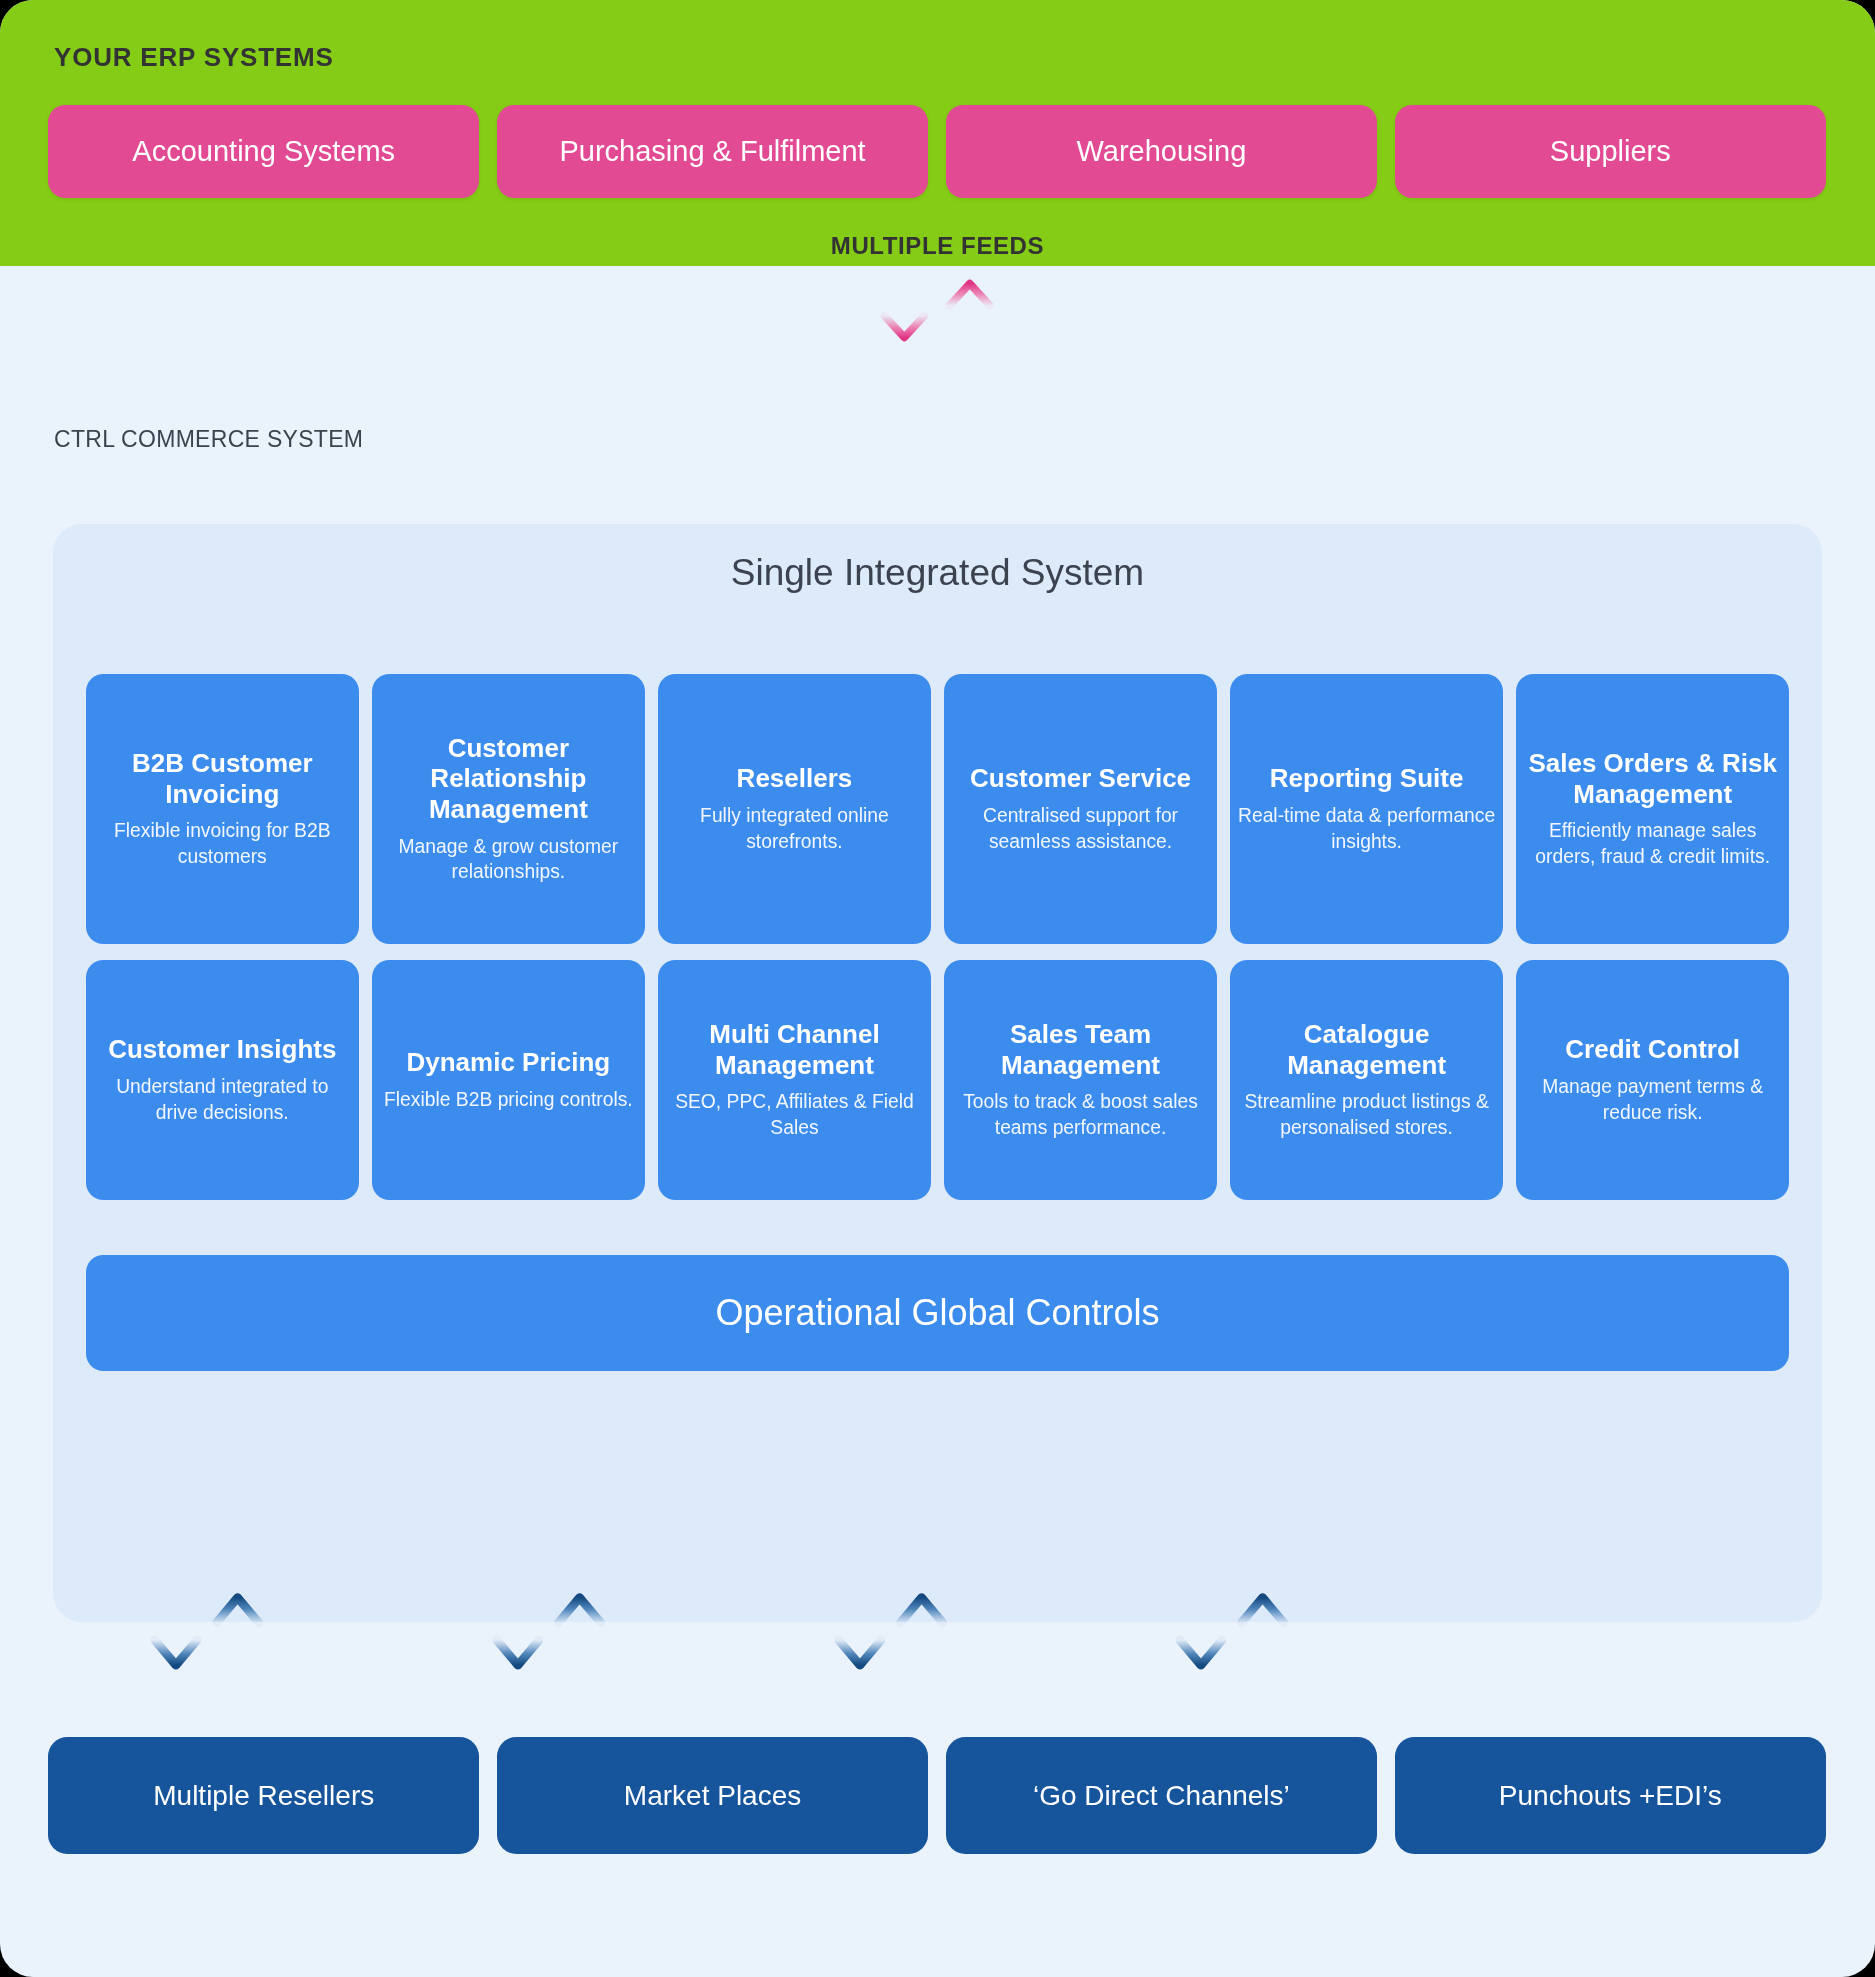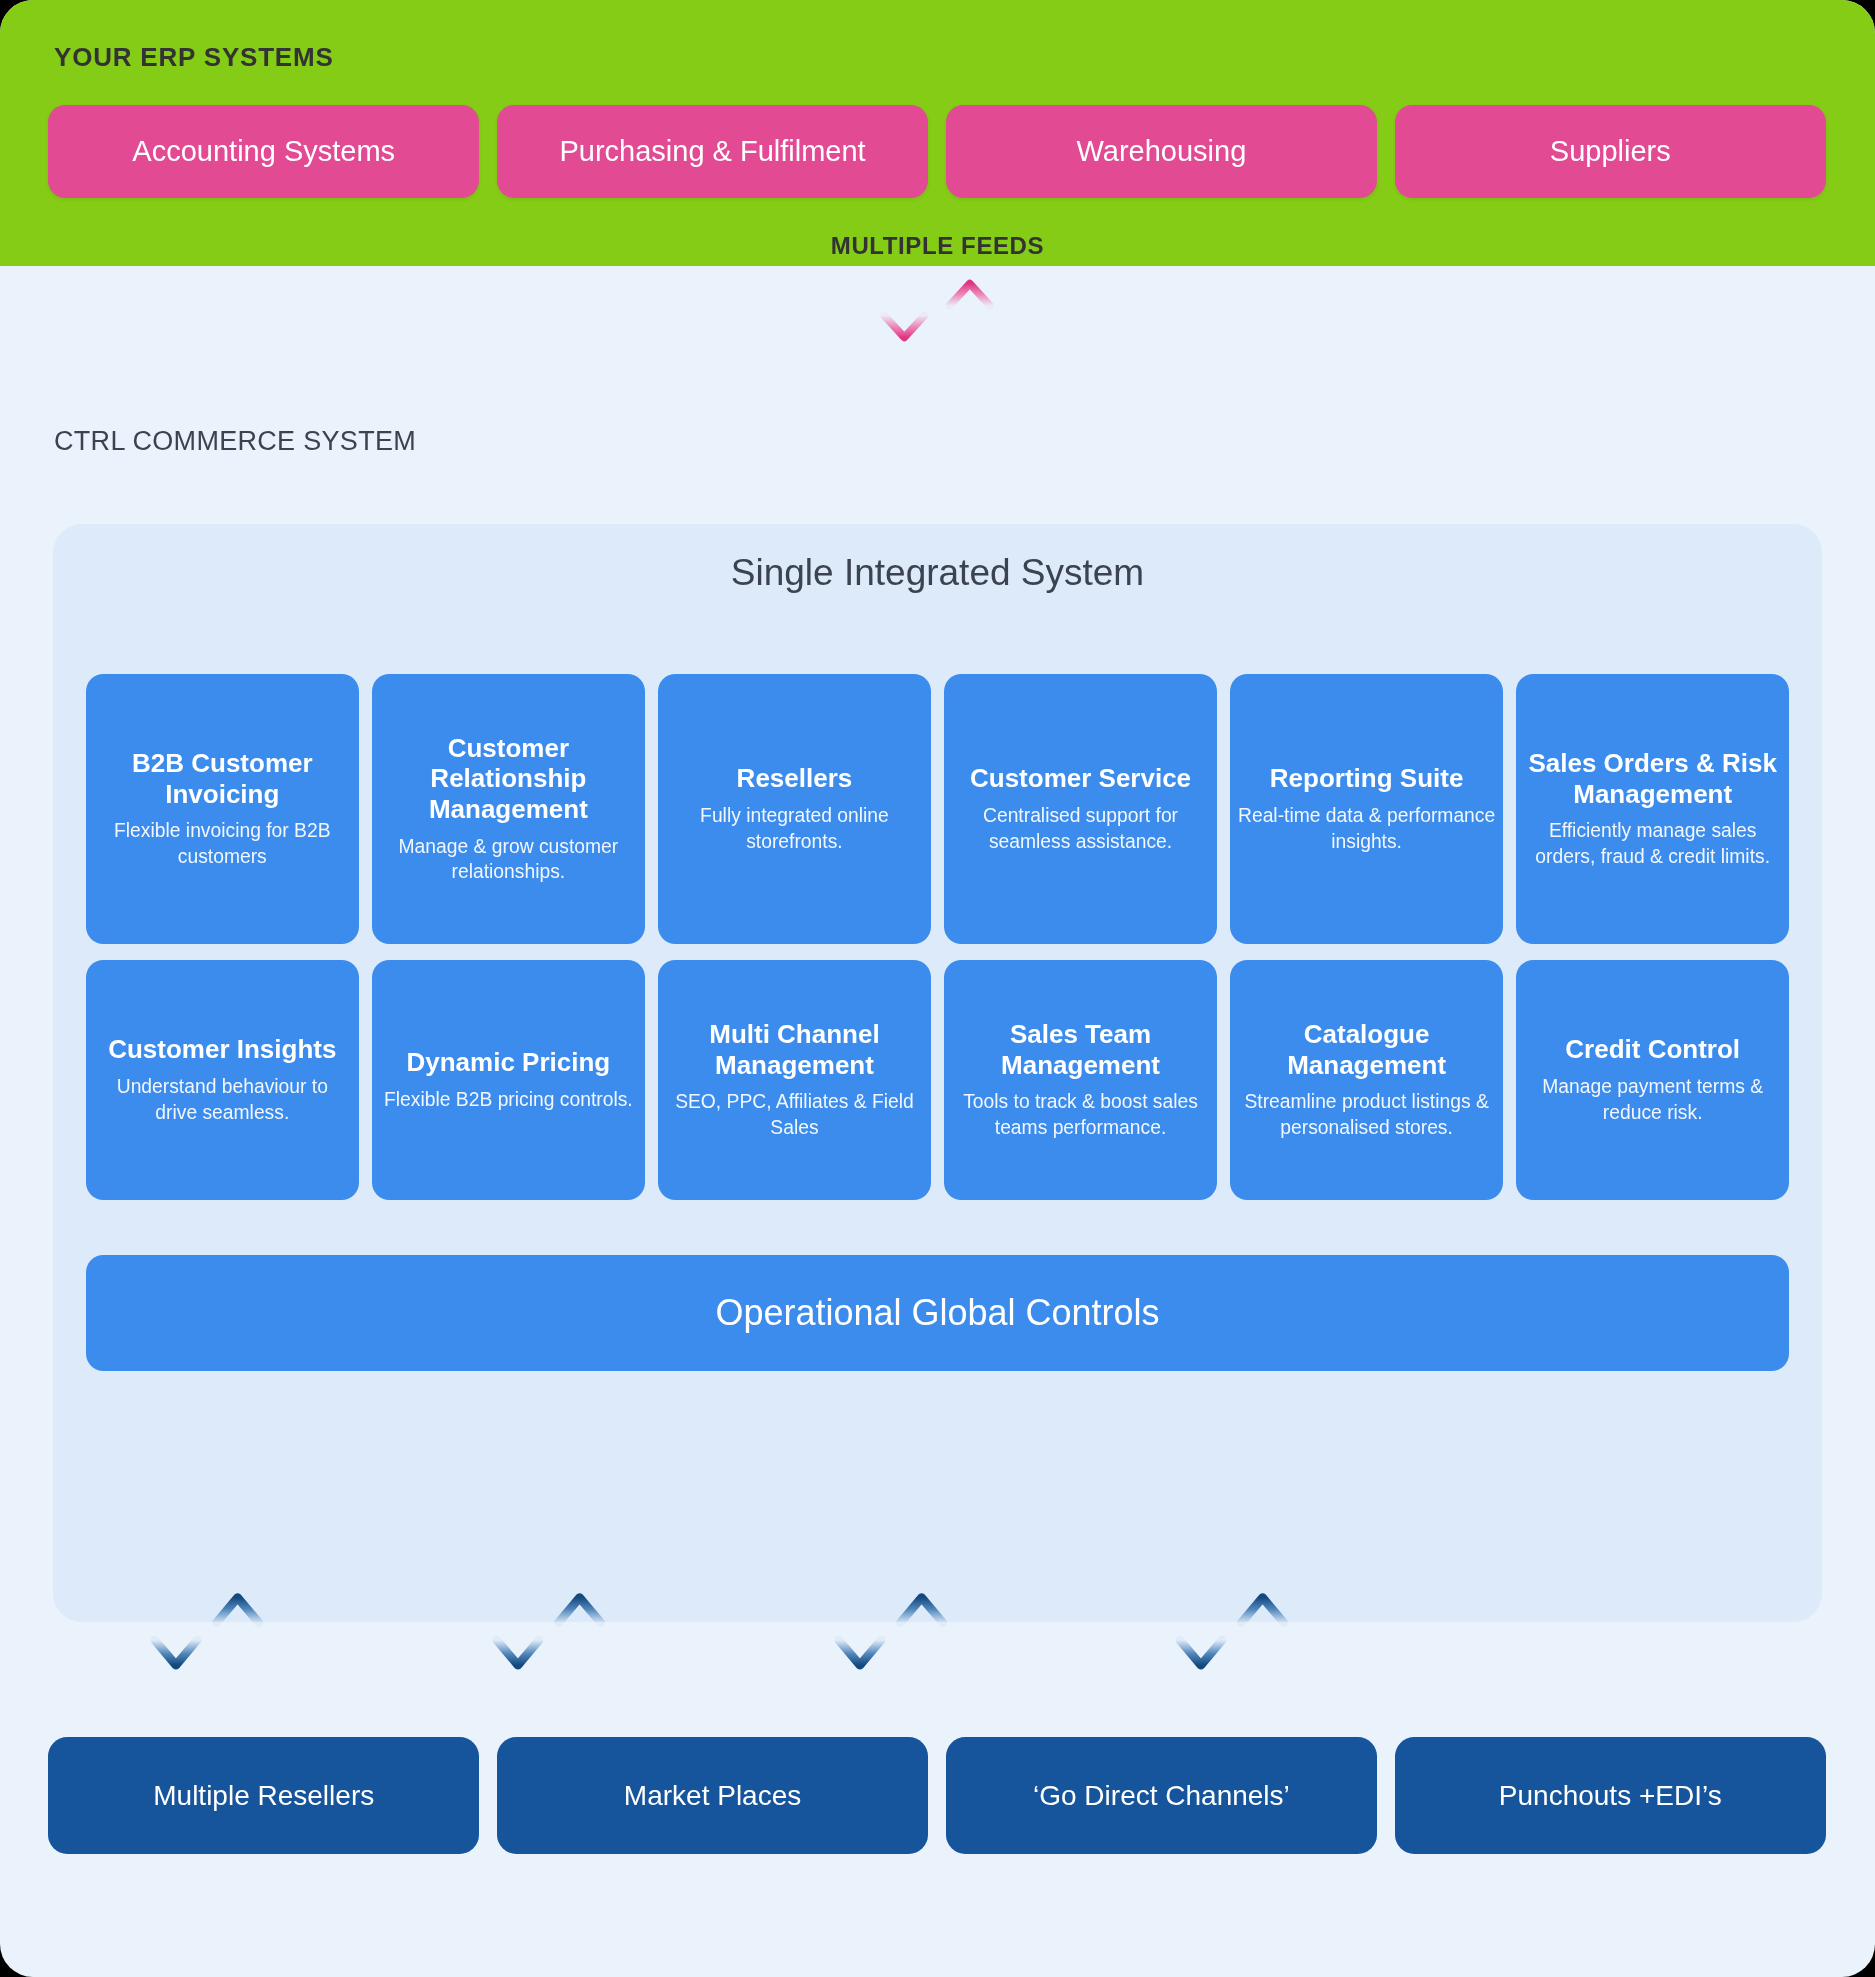--- a/index.html
+++ b/index.html
@@ -48,21 +48,21 @@
   }
   #feeds-arrows {
     position: absolute; left: 50%; top: 272px;
     transform: translateX(-50%);
     width: 145px; height: 77px;
   }
 
   
   #ctrl-title {
     position: absolute; left: 54px; top: 426px;
-    font-size: 27px; color: #3c4350; letter-spacing: 0.3px;
+    font-size: 23px; color: #3c4350; letter-spacing: 0.3px;
   }
   #system-box {
     position: absolute; left: 53px; top: 524px;
     width: 1769px; height: 1098px;
     background: #dceaf9;
     border-radius: 29px;
   }
   #system-heading {
     position: absolute; left: 0; top: 28px; width: 100%;
     text-align: center; font-size: 37px; color: #3c4350;
@@ -201,21 +201,21 @@
       </div>
       <div class="card">
         <div class="card-title">Sales Orders &amp; Risk Management</div>
         <div class="card-desc">Efficiently manage sales orders, fraud &amp; credit limits.</div>
       </div>
     </div>
 
     <div class="card-row" id="row2">
       <div class="card">
         <div class="card-title">Customer Insights</div>
-        <div class="card-desc">Understand behaviour to drive seamless.</div>
+        <div class="card-desc">Understand integrated to drive decisions.</div>
       </div>
       <div class="card">
         <div class="card-title">Dynamic Pricing</div>
         <div class="card-desc">Flexible B2B pricing controls.</div>
       </div>
       <div class="card">
         <div class="card-title">Multi Channel Management</div>
         <div class="card-desc">SEO, PPC, Affiliates &amp; Field Sales</div>
       </div>
       <div class="card">

